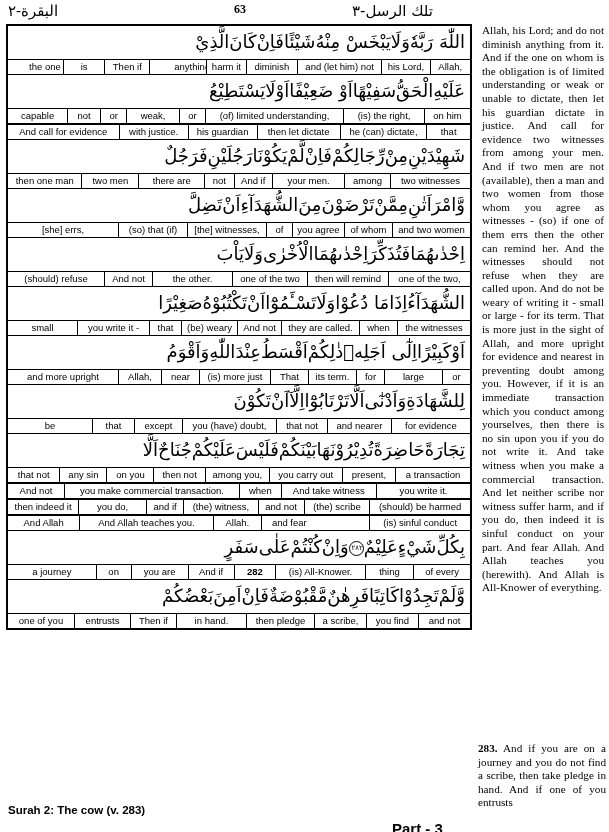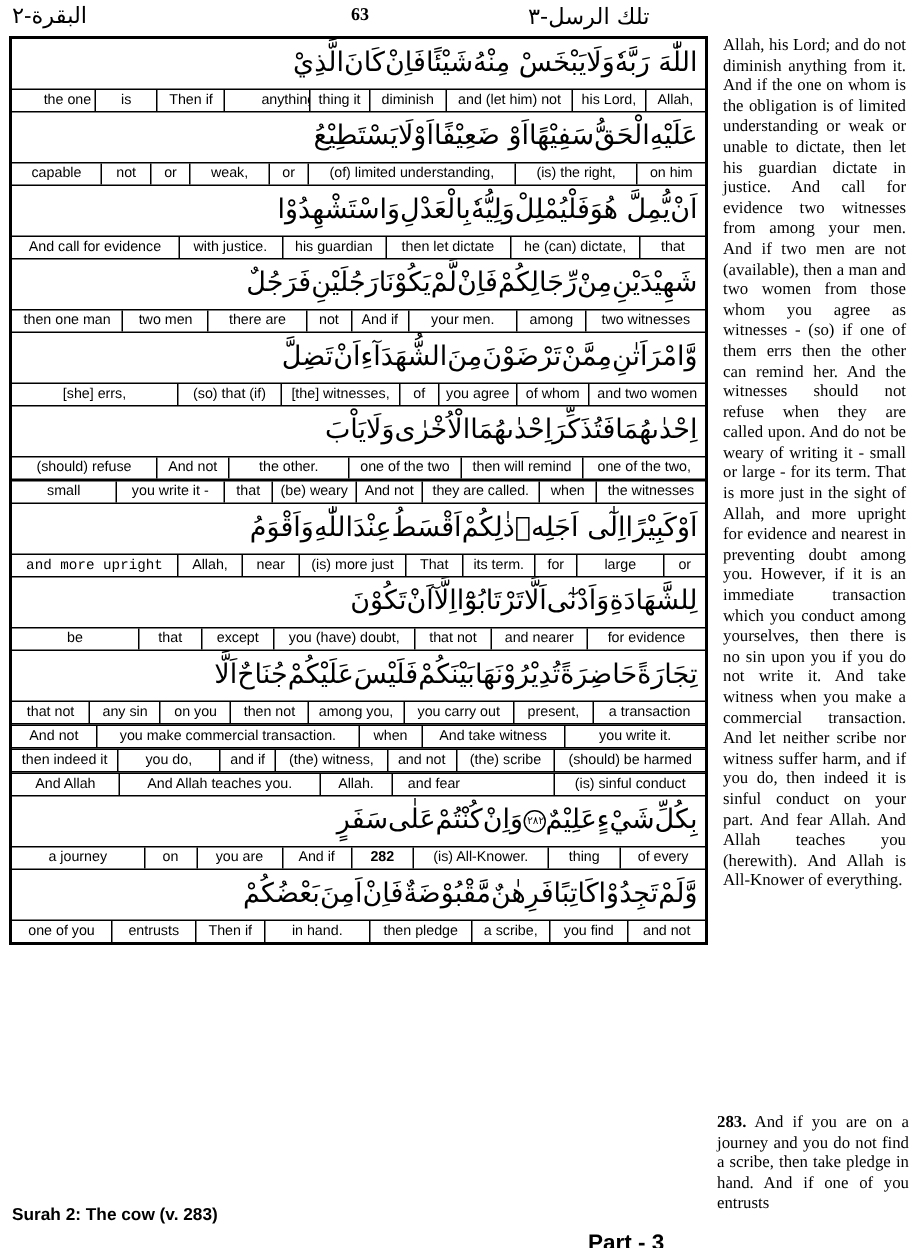--- a/index.html
+++ b/index.html
@@ -137,42 +137,41 @@
 <div class="body-wrap">
 
   <div class="quran-table" id="quran-table">
       <div class="vrow">
         <div class="arabic-line"><span>اللّٰهَ رَبَّهٗ</span><span>وَلَا</span><span>يَبْخَسْ مِنْهُ</span><span>شَيْئًا</span><span>فَاِنْ</span><span>كَانَ</span><span>الَّذِيْ</span></div>
         <div class="gloss-line">
           <div class="gloss-cell" style="width: 40.5071px; flex: 0 0 40.5071px;">Allah,</div>
           <div class="gloss-cell" style="width: 48.1706px; flex: 0 0 48.1706px;">his Lord,</div>
           <div class="gloss-cell" style="width: 84.2986px; flex: 0 0 84.2986px;">and (let him) not</div>
           <div class="gloss-cell" style="width: 51.455px; flex: 0 0 51.455px;">diminish</div>
-          <div class="gloss-cell" style="width: 39.4123px; flex: 0 0 39.4123px;">thing it</div>
+          <div class="gloss-cell" style="width: 39.4123px; flex: 0 0 39.4123px;">harm it</div>
           <div class="gloss-cell" style="width: 56.9289px; flex: 0 0 56.9289px; padding-left: 24px;">anything.</div>
           <div class="gloss-cell" style="width: 44.8863px; flex: 0 0 44.8863px;">Then if</div>
           <div class="gloss-cell" style="width: 41.6019px; flex: 0 0 41.6019px;">is</div>
           <div class="gloss-cell" style="width: 54.7393px; flex: 0 0 54.7393px; text-align: right;">the one</div>
         </div>
       </div>
       <div class="vrow">
         <div class="arabic-line"><span>عَلَيْهِ</span><span>الْحَقُّ</span><span>سَفِيْهًا</span><span>اَوْ ضَعِيْفًا</span><span>اَوْ</span><span>لَا</span><span>يَسْتَطِيْعُ</span></div>
         <div class="gloss-line">
           <div class="gloss-cell" style="width: 45.981px; flex: 0 0 45.981px;">on him</div>
           <div class="gloss-cell" style="width: 81.0142px; flex: 0 0 81.0142px;">(is) the right,</div>
           <div class="gloss-cell" style="width: 137.943px; flex: 0 0 137.943px;">(of) limited understanding,</div>
           <div class="gloss-cell" style="width: 26.2749px; flex: 0 0 26.2749px;">or</div>
           <div class="gloss-cell" style="width: 52.5498px; flex: 0 0 52.5498px;">weak,</div>
           <div class="gloss-cell" style="width: 26.2749px; flex: 0 0 26.2749px;">or</div>
           <div class="gloss-cell" style="width: 32.8436px; flex: 0 0 32.8436px;">not</div>
           <div class="gloss-cell" style="width: 59.1185px; flex: 0 0 59.1185px;">capable</div>
         </div>
       </div>
       <div class="vrow">
-        <div class="arabic-line"><span>اَنْ</span><span>يُّمِلَّ هُوَ</span><span>فَلْيُمْلِلْ</span><span>وَلِيُّهٗ</span><span>بِالْعَدْلِ</span><span>وَاسْتَشْهِدُوْا</span></div>
         <div class="gloss-line">
           <div class="gloss-cell" style="width: 43.7915px; flex: 0 0 43.7915px;">that</div>
           <div class="gloss-cell" style="width: 86.4882px; flex: 0 0 86.4882px;">he (can) dictate,</div>
           <div class="gloss-cell" style="width: 83.2038px; flex: 0 0 83.2038px;">then let dictate</div>
           <div class="gloss-cell" style="width: 68.9716px; flex: 0 0 68.9716px;">his guardian</div>
           <div class="gloss-cell" style="width: 68.9716px; flex: 0 0 68.9716px;">with justice.</div>
           <div class="gloss-cell" style="width: 110.573px; flex: 0 0 110.573px;">And call for evidence</div>
         </div>
       </div>
       <div class="vrow">
@@ -205,20 +204,21 @@
         <div class="gloss-line">
           <div class="gloss-cell" style="width: 82px; flex: 0 0 82px;">one of the two,</div>
           <div class="gloss-cell" style="width: 81px; flex: 0 0 81px;">then will remind</div>
           <div class="gloss-cell" style="width: 75px; flex: 0 0 75px;">one of the two</div>
           <div class="gloss-cell" style="width: 80px; flex: 0 0 80px;">the other.</div>
           <div class="gloss-cell" style="width: 48px; flex: 0 0 48px;">And not</div>
           <div class="gloss-cell" style="width: 96px; flex: 0 0 96px;">(should) refuse</div>
         </div>
       </div>
       <div class="vrow">
+        <div class="arabic-line"><span>الشُّهَدَآءُ</span><span>اِذَا</span><span>مَا دُعُوْا</span><span>وَلَا</span><span>تَسْـَٔمُوْٓا</span><span>اَنْ</span><span>تَكْتُبُوْهُ</span><span>صَغِيْرًا</span></div>
         <div class="gloss-line">
           <div class="gloss-cell" style="width: 73px; flex: 0 0 73px;">the witnesses</div>
           <div class="gloss-cell" style="width: 38px; flex: 0 0 38px;">when</div>
           <div class="gloss-cell" style="width: 78px; flex: 0 0 78px;">they are called.</div>
           <div class="gloss-cell" style="width: 44px; flex: 0 0 44px;">And not</div>
           <div class="gloss-cell" style="width: 56px; flex: 0 0 56px;">(be) weary</div>
           <div class="gloss-cell" style="width: 32px; flex: 0 0 32px;">that</div>
           <div class="gloss-cell" style="width: 72px; flex: 0 0 72px;">you write it -</div>
           <div class="gloss-cell" style="width: 69px; flex: 0 0 69px;">small</div>
         </div>
@@ -227,21 +227,21 @@
         <div class="arabic-line"><span>اَوْ</span><span>كَبِيْرًا</span><span>اِلٰٓى اَجَلِهٖ</span><span>ذٰلِكُمْ</span><span>اَقْسَطُ</span><span>عِنْدَ</span><span>اللّٰهِ</span><span>وَاَقْوَمُ</span></div>
         <div class="gloss-line">
           <div class="gloss-cell" style="width: 28px; flex: 0 0 28px;">or</div>
           <div class="gloss-cell" style="width: 58px; flex: 0 0 58px;">large</div>
           <div class="gloss-cell" style="width: 28px; flex: 0 0 28px;">for</div>
           <div class="gloss-cell" style="width: 48px; flex: 0 0 48px;">its term.</div>
           <div class="gloss-cell" style="width: 38px; flex: 0 0 38px;">That</div>
           <div class="gloss-cell" style="width: 71px; flex: 0 0 71px;">(is) more just</div>
           <div class="gloss-cell" style="width: 38px; flex: 0 0 38px;">near</div>
           <div class="gloss-cell" style="width: 43px; flex: 0 0 43px;">Allah,</div>
-          <div class="gloss-cell" style="width: 110px; flex: 0 0 110px; font-family: Liberation Mono, monospace;">and more upright</div>
+          <div class="gloss-cell" style="width: 110px; flex: 0 0 110px;">and more upright</div>
         </div>
       </div>
       <div class="vrow">
         <div class="arabic-line"><span>لِلشَّهَادَةِ</span><span>وَاَدْنٰٓى</span><span>اَلَّا</span><span>تَرْتَابُوْٓا</span><span>اِلَّآ</span><span>اَنْ</span><span>تَكُوْنَ</span></div>
         <div class="gloss-line">
           <div class="gloss-cell" style="width: 79px; flex: 0 0 79px;">for evidence</div>
           <div class="gloss-cell" style="width: 64px; flex: 0 0 64px;">and nearer</div>
           <div class="gloss-cell" style="width: 51px; flex: 0 0 51px;">that not</div>
           <div class="gloss-cell" style="width: 94px; flex: 0 0 94px;">you (have) doubt,</div>
           <div class="gloss-cell" style="width: 48px; flex: 0 0 48px;">except</div>

